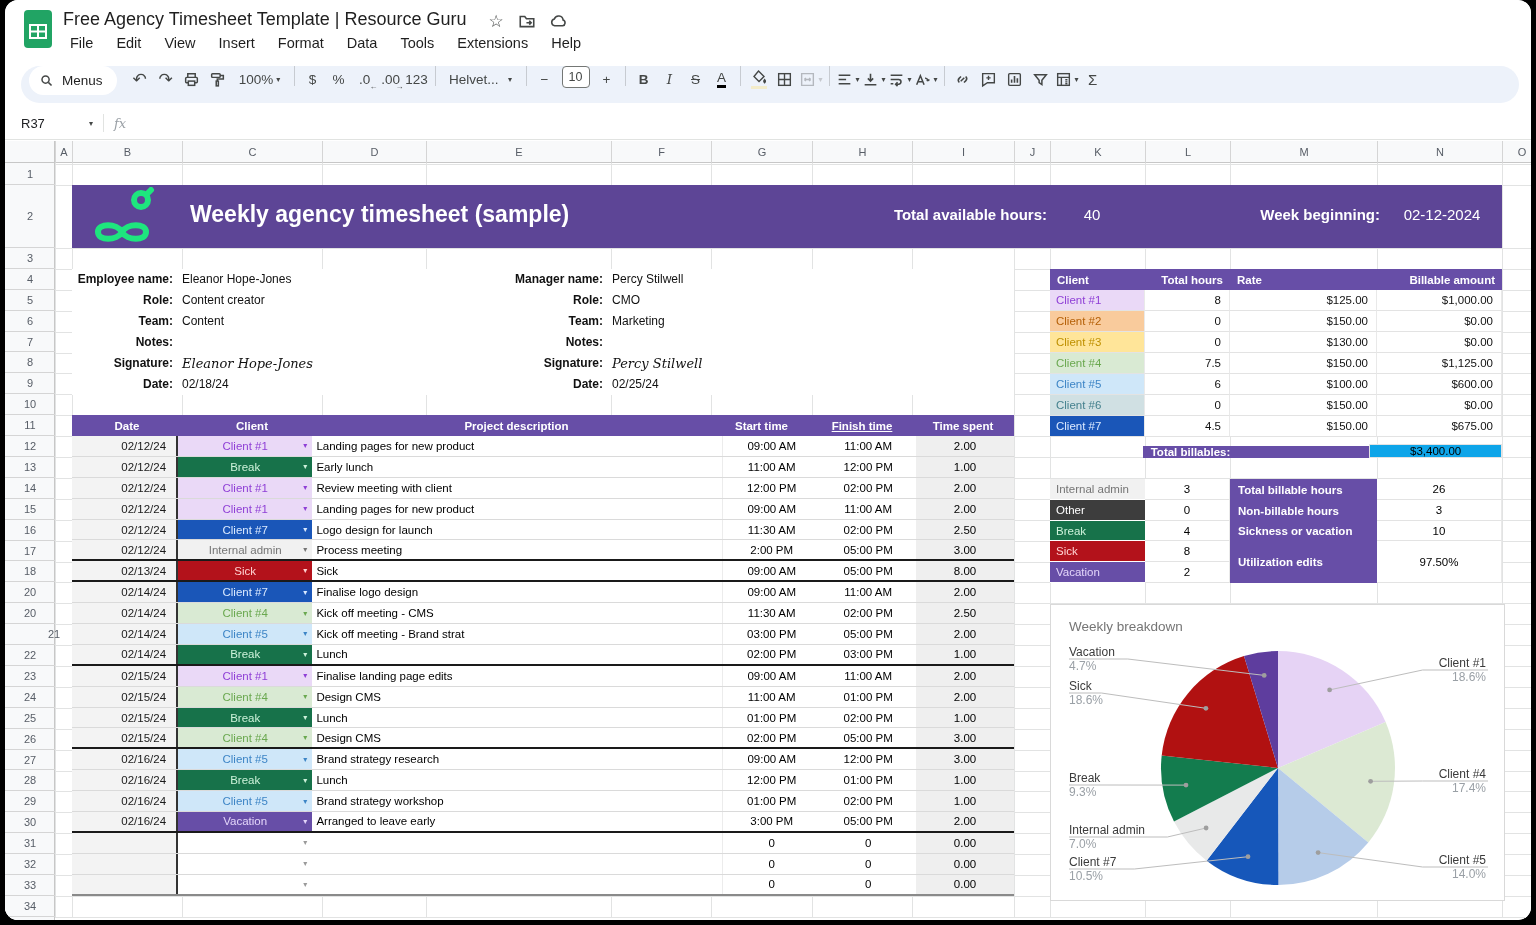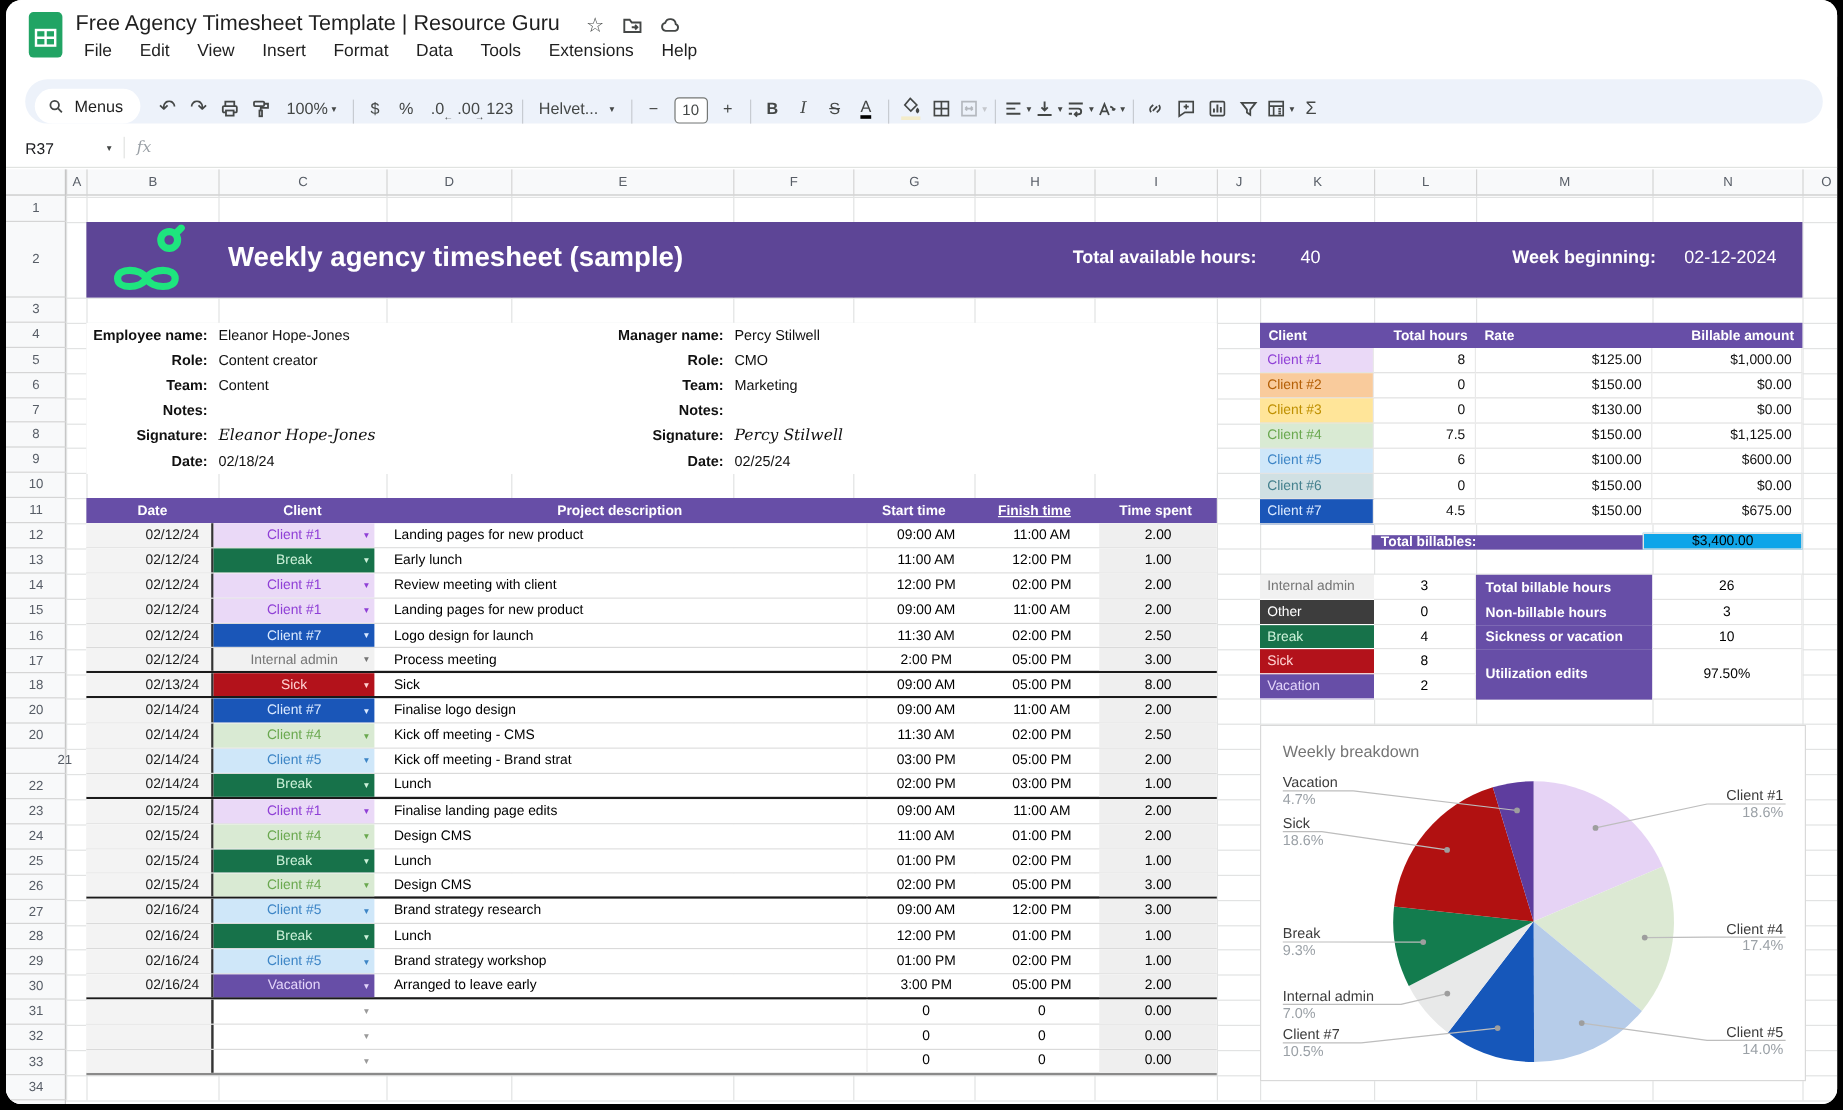--- a/index.html
+++ b/index.html
@@ -11,21 +11,21 @@
   
   .hdr { position:absolute; left:0; top:0; right:0; height:64px; background:#fff; }
   .sheets-icon { position:absolute; left:18px; top:9px; width:30px; height:40px; }
   .doc-title { position:absolute; left:58px; top:9px; font-size:18px; color:#1f1f1f; }
   .hico { position:absolute; top:12px; width:20px; height:20px; color:#444746; font-size:17px; line-height:20px; text-align:center; }
   .menubar { position:absolute; left:58px; top:33px; display:flex; gap:9px; }
   .menu-item { font-size:14.5px; color:#1f1f1f; padding:2px 7px; border-radius:5px; cursor:default; }
 
   
   .toolbar { position:absolute; left:16px; right:12px; top:66px; height:37px; background:#edf2fa;
-    border-radius:19px; display:flex; align-items:flex-end; padding:0 8px; color:#444746; }
+    border-radius:19px; display:flex; align-items:flex-start; padding:0 8px; color:#444746; }
   .tb { display:inline-flex; align-items:center; justify-content:center; min-width:26px; height:26px;
     border-radius:4px; font-size:13.5px; color:#444746; position:relative; }
   .tb svg { display:block; }
   .sep { width:1px; height:20px; background:#c7cbd1; margin:0 5px; flex:none; }
   .search-pill { display:flex; align-items:center; gap:8px; background:#fff; border-radius:15px;
     height:29px; padding:0 14px 0 10px; margin-right:10px; font-size:13.5px; color:#1f1f1f; }
   .caret { font-size:8px; color:#444746; margin-left:3px; }
   .fontname { font-size:13.5px; width:56px; text-align:left; }
   .fsize { width:28px; height:22px; border:1px solid #747775; border-radius:4px; background:#fff;
     display:inline-flex; align-items:center; justify-content:center; font-size:12.5px; margin:0 4px; }
@@ -75,21 +75,21 @@
   .ts { position:absolute; left:67px; top:274px; width:942px; z-index:2; font-size:11.5px; }
   .ts-hdr { display:flex; height:21px; background:#674ea7; color:#fff; font-weight:700; }
   .ts-hdr > div { display:flex; align-items:center; justify-content:center; }
   .ts-row { display:flex; height:20.9px; border-bottom:1px solid #dadada; background:#fff; }
   .ts-row.day-end { border-bottom:2px solid #1a1a1a; }
   .ts-row.tbl-end { border-bottom:2px solid #8a8a8a; }
   .c-date { width:110px; background:#f3f3f3; display:flex; align-items:center; justify-content:flex-end;
     padding-right:10px; font-weight:500; color:#1a1a1a; border-right:2px solid #333; }
   .c-client { width:140px; position:relative; display:flex; align-items:center; justify-content:center; }
   .c-client .chev { position:absolute; right:5px; font-size:8px; }
-  .c-desc { width:428px; display:flex; align-items:center; padding-left:16px; border-right:1px solid #ececec; }
+  .c-desc { width:428px; display:flex; align-items:center; padding-left:4px; border-right:1px solid #ececec; }
   .c-start,.c-finish { width:101px; display:flex; align-items:center; justify-content:center; }
   .c-finish { width:100px; }
   .c-spent { width:102px; background:#efefef; display:flex; align-items:center; justify-content:center; }
 
   
   .bill { position:absolute; left:1045px; top:128px; width:452px; z-index:2; font-size:11.5px; }
   .bill-hdr { display:flex; height:21px; background:#674ea7; color:#fff; font-weight:700; }
   .bill-row { display:flex; height:21px; background:#fff; }
   .b0{width:95px;} .b1{width:85px;} .b2{width:147px;} .b3{width:125px;}
   .bcell { display:flex; align-items:center; border-bottom:1px solid #e3e3e3; border-right:1px solid #e9e9e9; }

